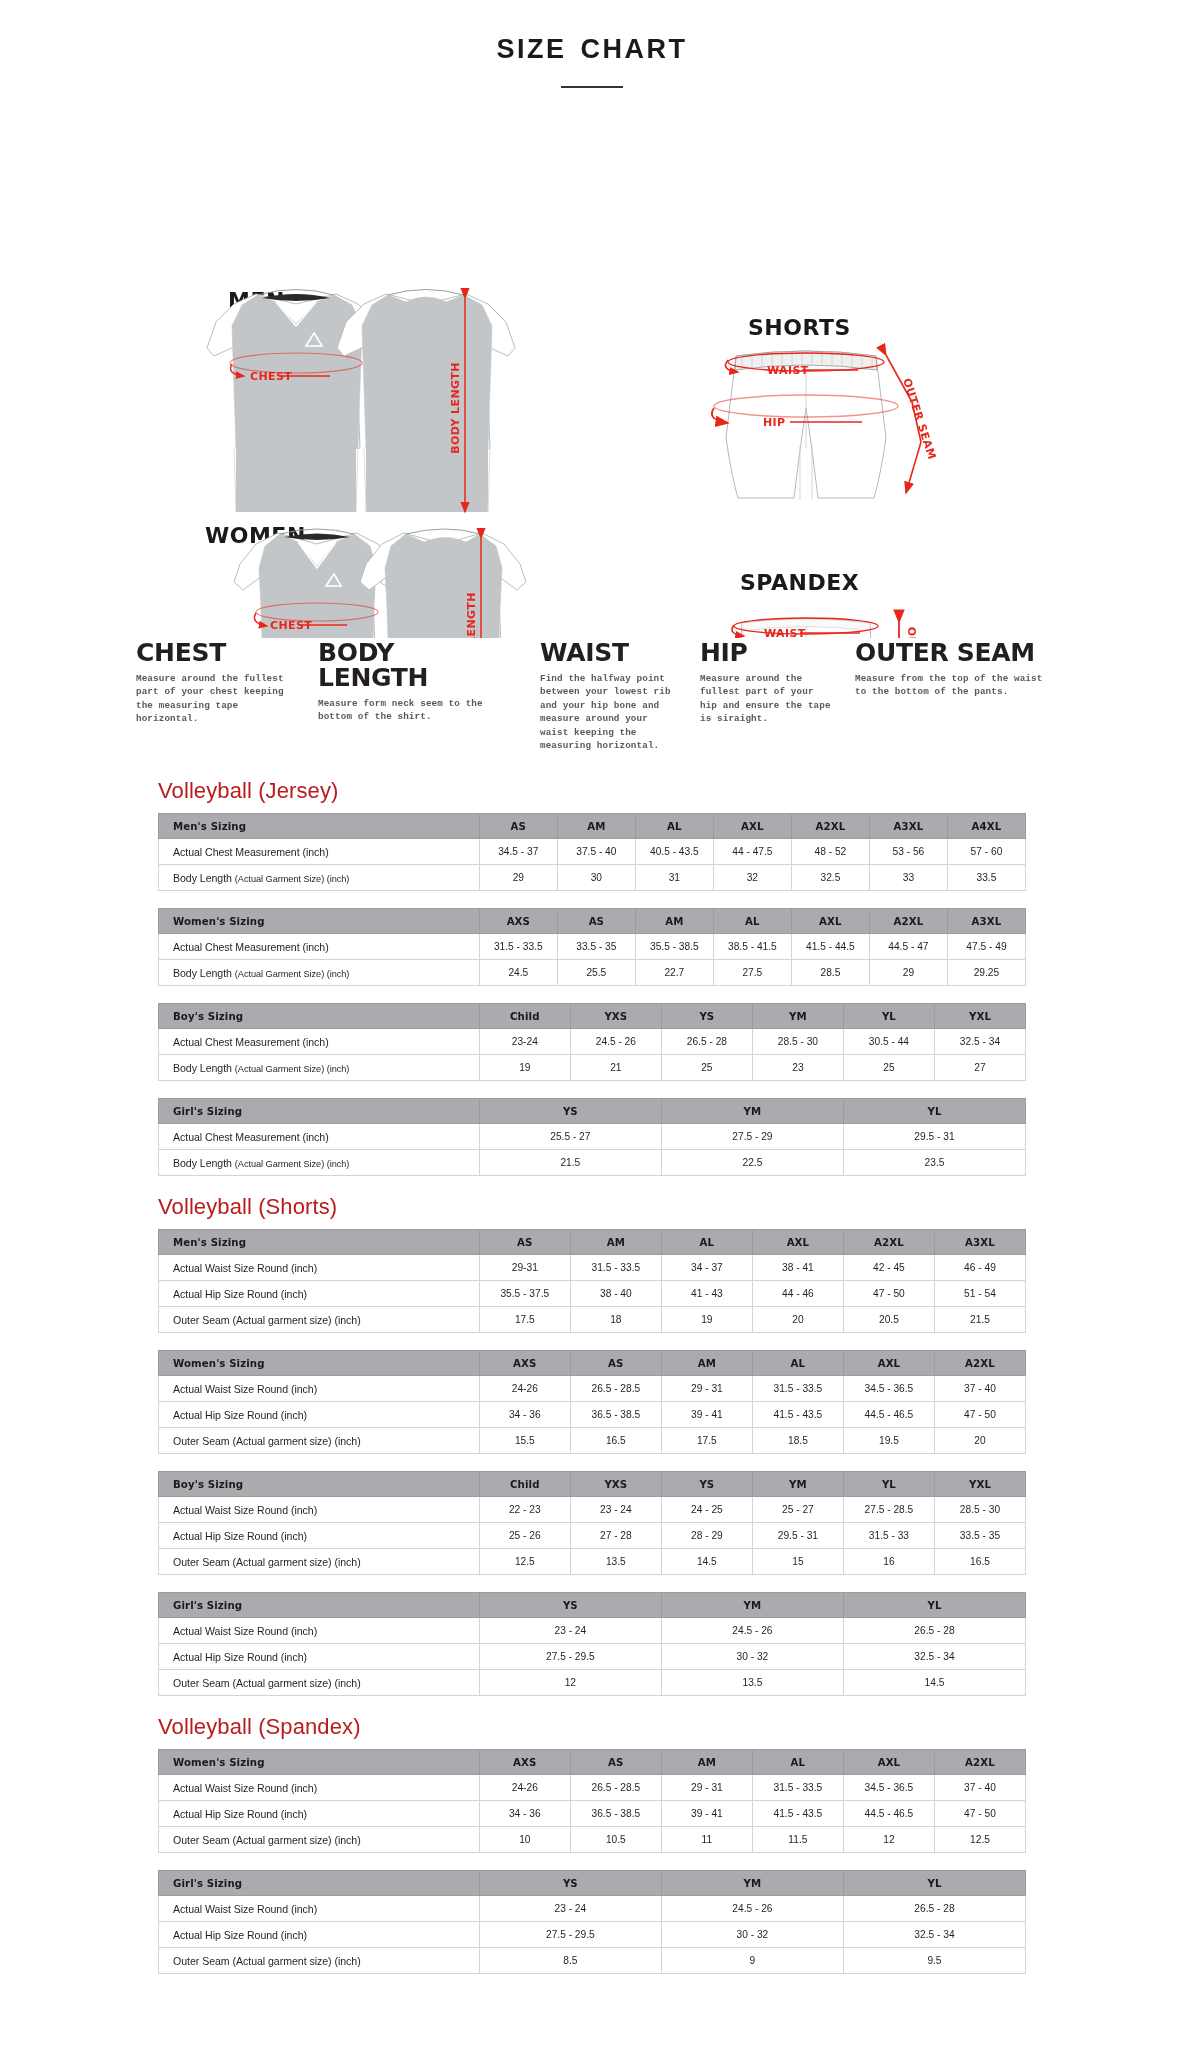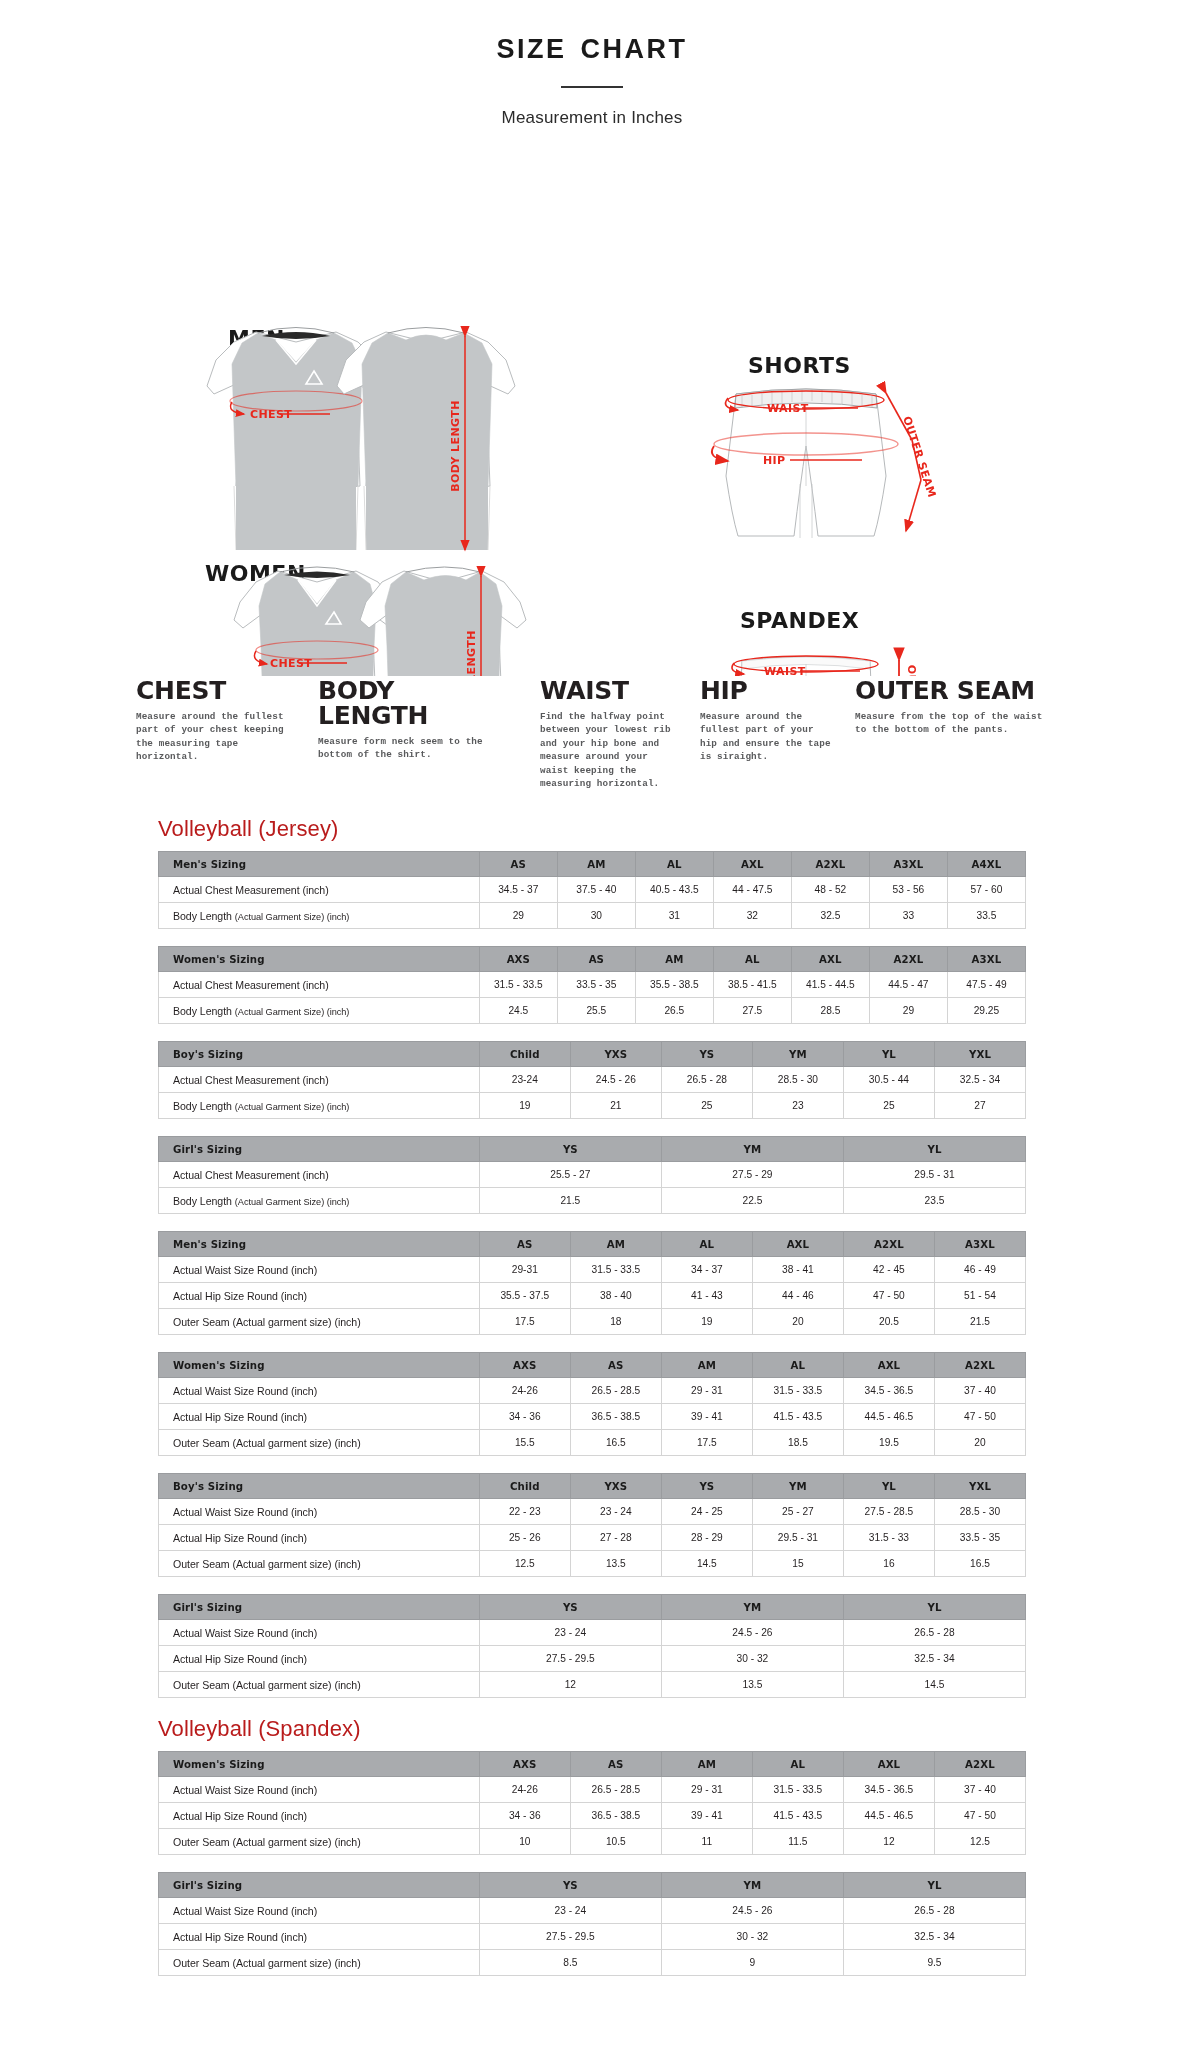--- a/index.html
+++ b/index.html
@@ -131,21 +131,20 @@
   tbody td.rowlabel .sm { font-size: 9.2px; }
 </style>
 </head>
 <body>
 
 <div class="page">
 
   <div class="header">
     <h1>SIZE  CHART</h1>
     <div class="rule"></div>
-    <div class="subtitle">Measurement in Inches</div>
   </div>
 
   <div class="illustrations">
 
     <div class="illus-label lbl-men">MEN</div>
     <div class="illus-label lbl-women">WOMEN</div>
     <div class="illus-label lbl-shorts">SHORTS</div>
     <div class="illus-label lbl-spandex">SPANDEX</div>
 
     <svg width="1184" height="530" viewBox="0 0 1184 530" style="position:absolute;left:0;top:0;">
@@ -368,21 +367,21 @@
             <td>35.5 - 38.5</td>
             <td>38.5 - 41.5</td>
             <td>41.5 - 44.5</td>
             <td>44.5 - 47</td>
             <td>47.5 - 49</td>
           </tr>
           <tr>
             <td class="rowlabel" colspan="1"><span>Body Length </span><span class="sm">(Actual Garment Size) (inch)</span></td>
             <td>24.5</td>
             <td>25.5</td>
-            <td>26.5</td>
+            <td>22.7</td>
             <td>27.5</td>
             <td>28.5</td>
             <td>29</td>
             <td>29.25</td>
           </tr>
         </tbody>
       </table>
       <table>
         <colgroup>
           <col style="width: 37%;">
@@ -451,20 +450,21 @@
             <td>29.5 - 31</td>
           </tr>
           <tr>
             <td class="rowlabel" colspan="4"><span>Body Length </span><span class="sm">(Actual Garment Size) (inch)</span></td>
             <td>21.5</td>
             <td>22.5</td>
             <td>23.5</td>
           </tr>
         </tbody>
       </table>
+      <div class="group-title">Volleyball (Shorts)</div>
       <table>
         <colgroup>
           <col style="width: 37%;">
           <col style="width: 10.5%;">
           <col style="width: 10.5%;">
           <col style="width: 10.5%;">
           <col style="width: 10.5%;">
           <col style="width: 10.5%;">
           <col style="width: 10.5%;">
         </colgroup>

